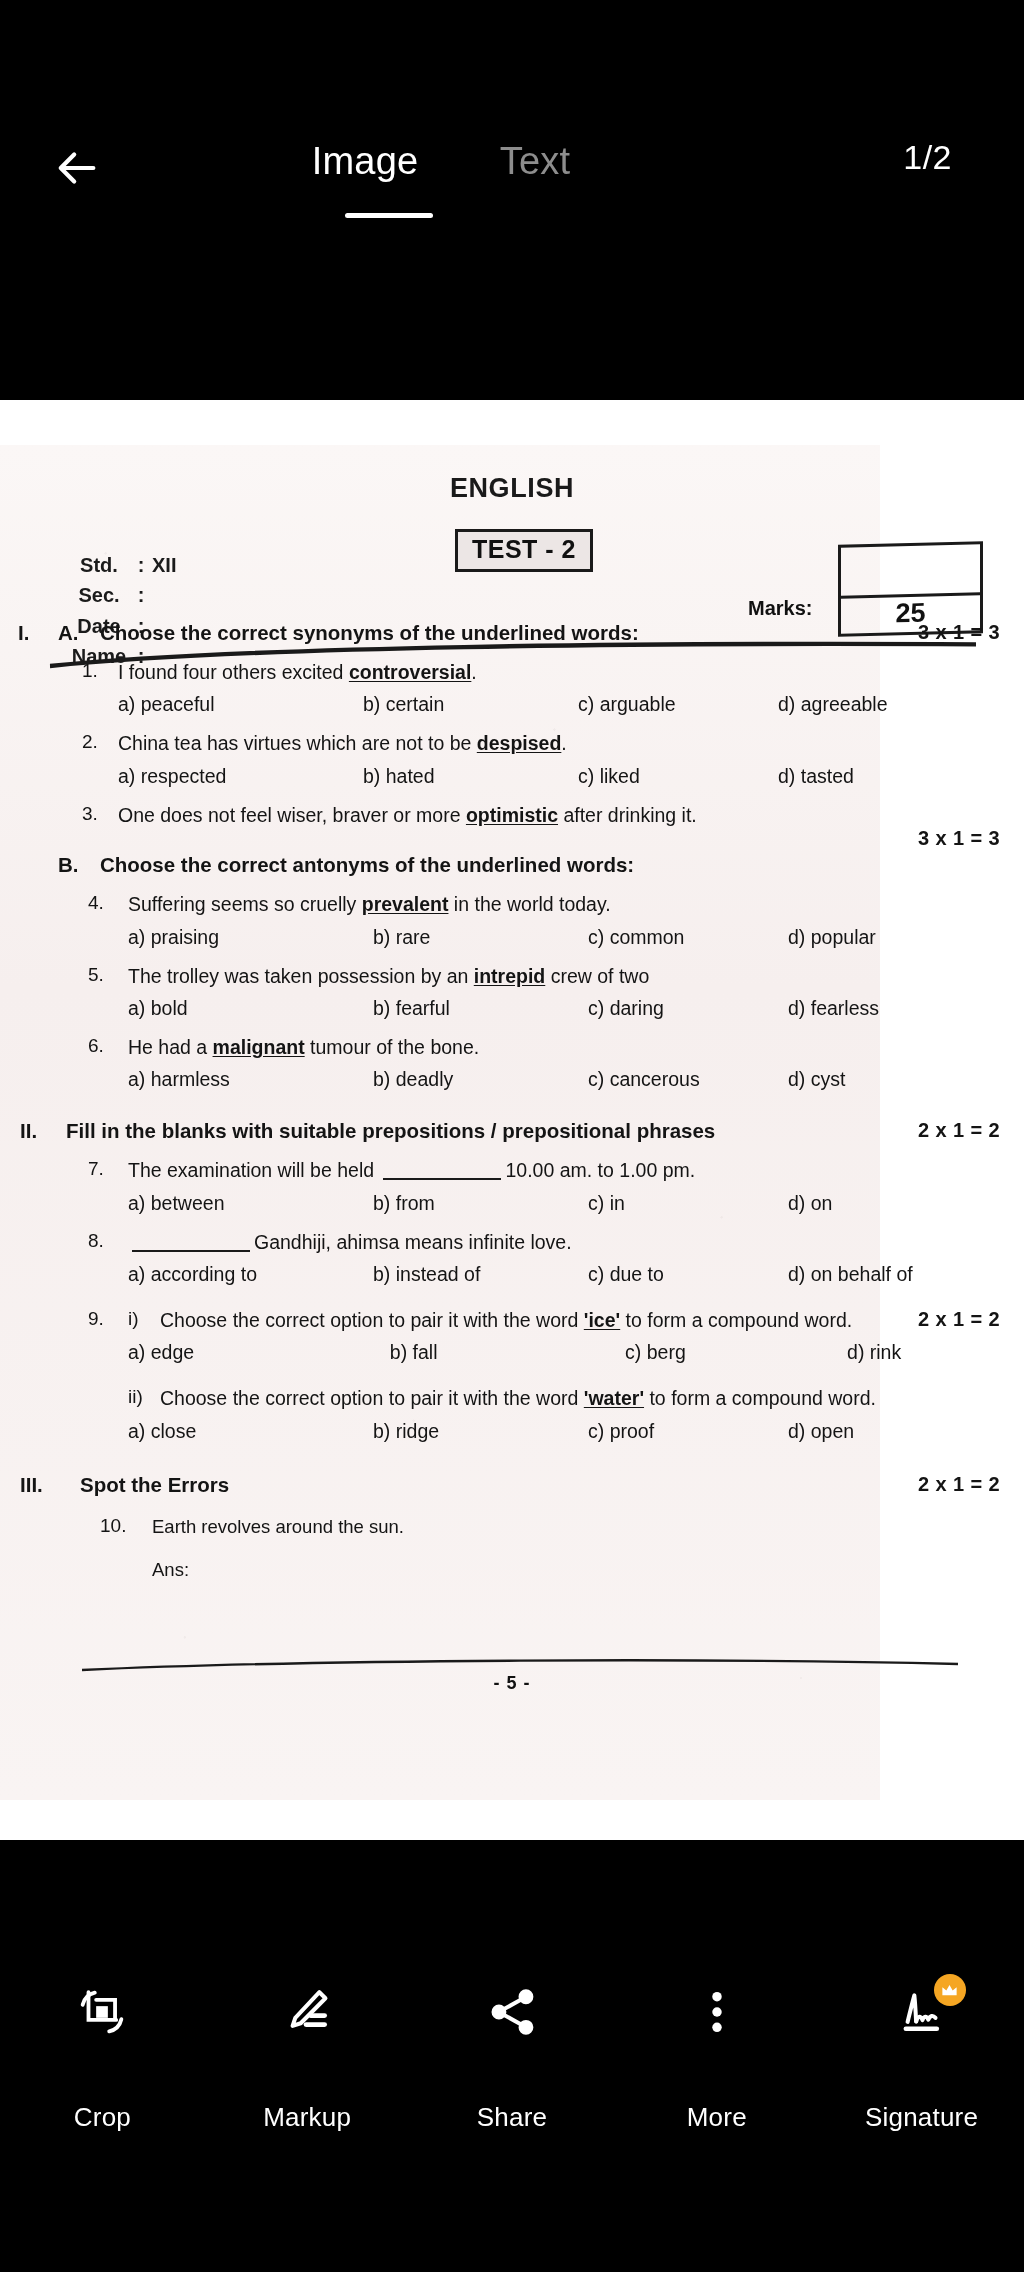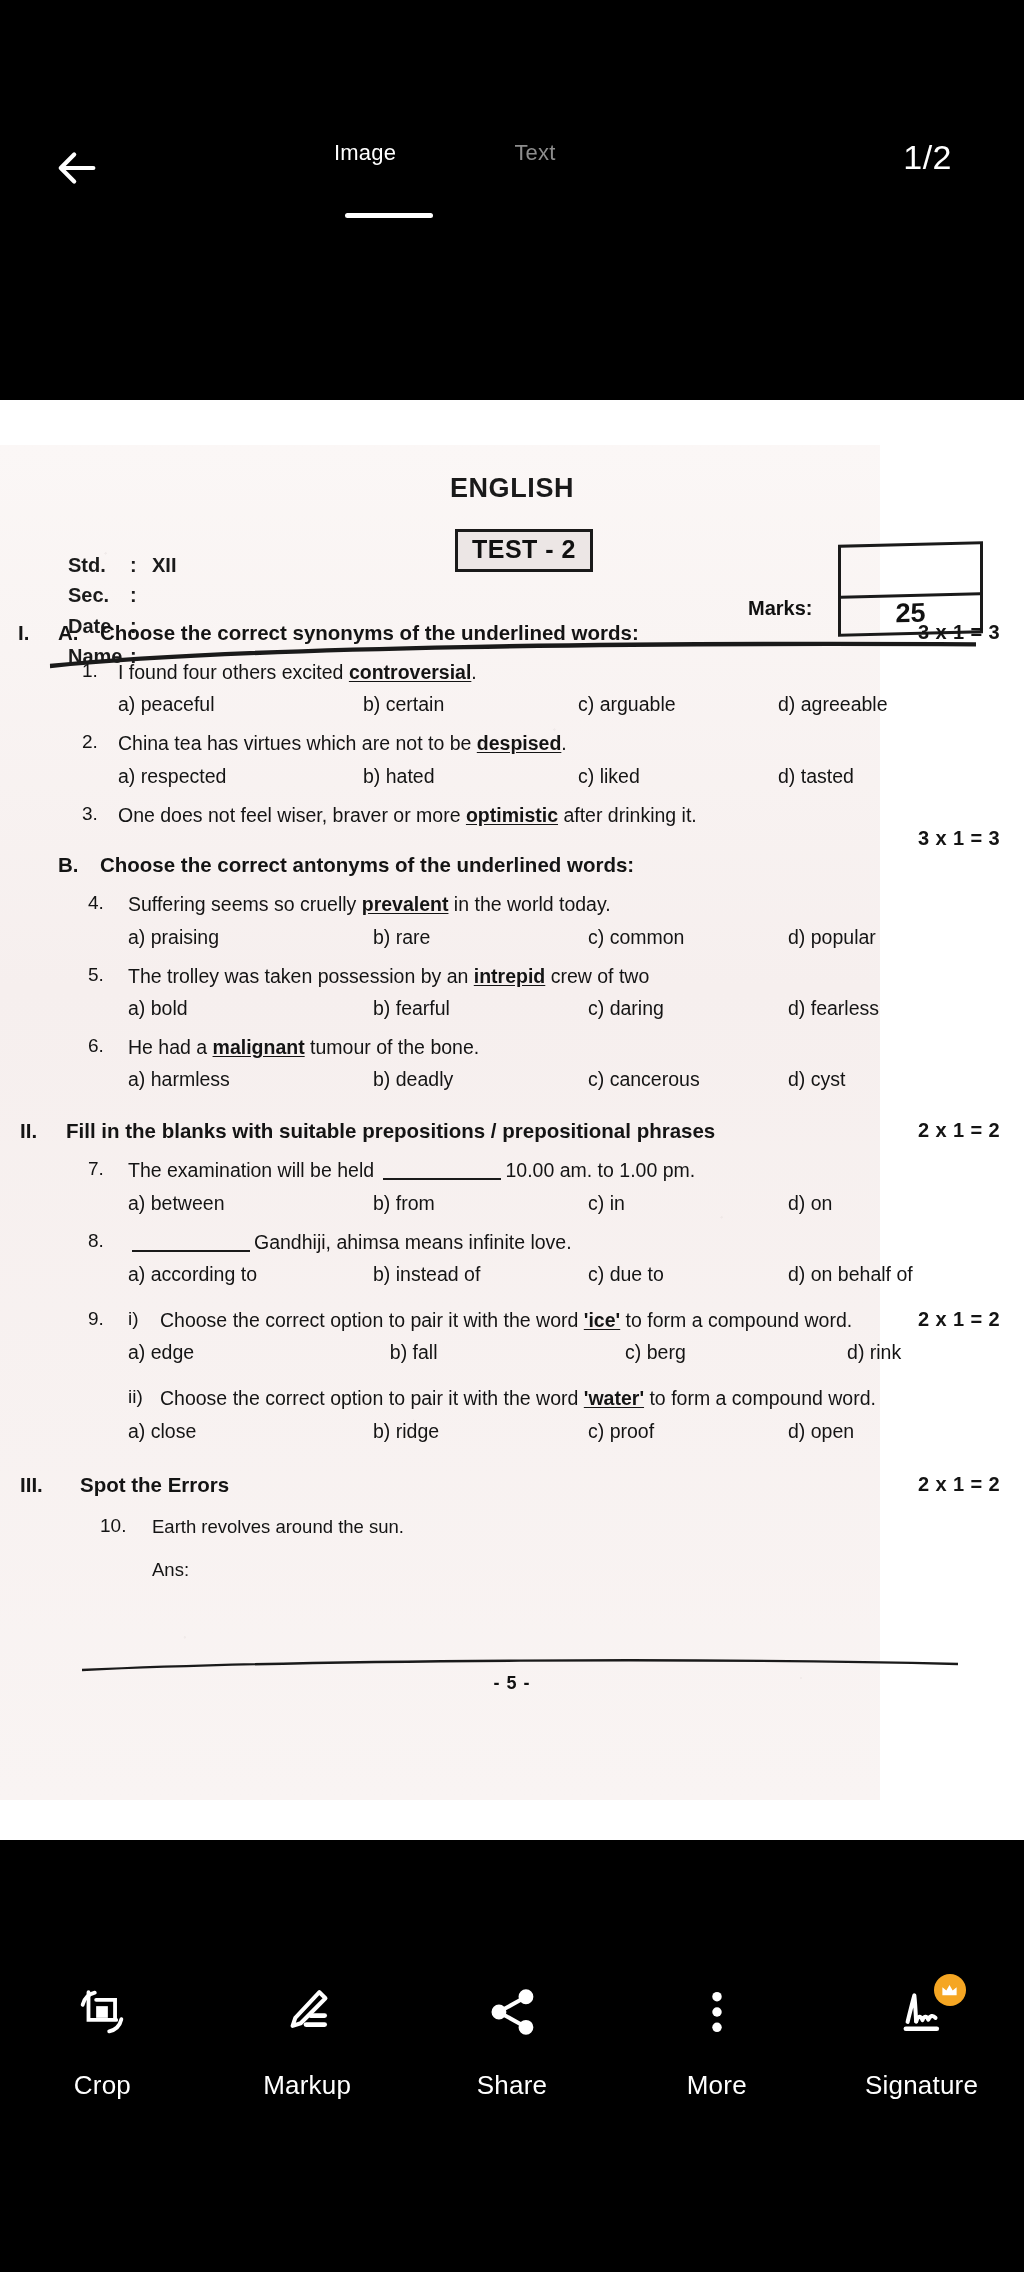--- a/index.html
+++ b/index.html
@@ -19,21 +19,21 @@
   #back-btn {
     position: absolute; left: 48px; top: 140px;
     width: 60px; height: 60px;
     display: flex; align-items: center; justify-content: center;
     cursor: pointer;
   }
   #back-btn svg { width: 46px; height: 46px; }
 
   .tab {
     position: absolute; top: 140px;
-    font-size: 22px; letter-spacing: .2px;
+    font-size: 38px; letter-spacing: .2px;
     cursor: pointer; text-align: center;
   }
   #tab-image { left: 290px; width: 150px; color: #ffffff; }
   #tab-text  { left: 470px; width: 130px; color: #8d8d8d; }
   #tab-underline {
     position: absolute; left: 345px; top: 213px;
     width: 88px; height: 5px; background: #fff; border-radius: 3px;
   }
   #page-indicator {
     position: absolute; right: 72px; top: 138px;
@@ -79,20 +79,21 @@
     position: absolute; left: 455px; top: 84px;
     border: 3px solid #1a1a1a; padding: 3px 14px 5px;
     font-size: 25px; font-weight: bold; letter-spacing: .5px;
     background: #ece6e5;
   }
 
   #meta-fields {
     position: absolute; left: 68px; top: 105px;
     font-size: 20px; font-weight: bold; line-height: 1.52;
     color: #1b1b1b;
+    text-align: center;
   }
   #meta-fields .row { display: flex; }
   #meta-fields .lab { width: 62px; }
   #meta-fields .col { width: 22px; }
 
   #marks-label {
     position: absolute; left: 748px; top: 152px;
     font-size: 20px; font-weight: bold;
   }
   #marks-box {
@@ -159,20 +160,21 @@
     position: absolute; left: 0; top: 1840px;
     width: 1024px; height: 432px; background: #000;
   }
   #tools {
     position: absolute; left: 0; top: 140px; width: 1024px;
     display: flex;
   }
   .tool {
     flex: 1; display: flex; flex-direction: column; align-items: center;
     cursor: pointer;
+    gap: 32px;
   }
   .tool-icon {
     position: relative;
     width: 64px; height: 64px;
     display: flex; align-items: center; justify-content: center;
   }
   .tool-icon svg { width: 54px; height: 54px; }
   .tool-label {
     margin-top: 26px; color: #fff; font-size: 26px; letter-spacing: .2px;
   }

